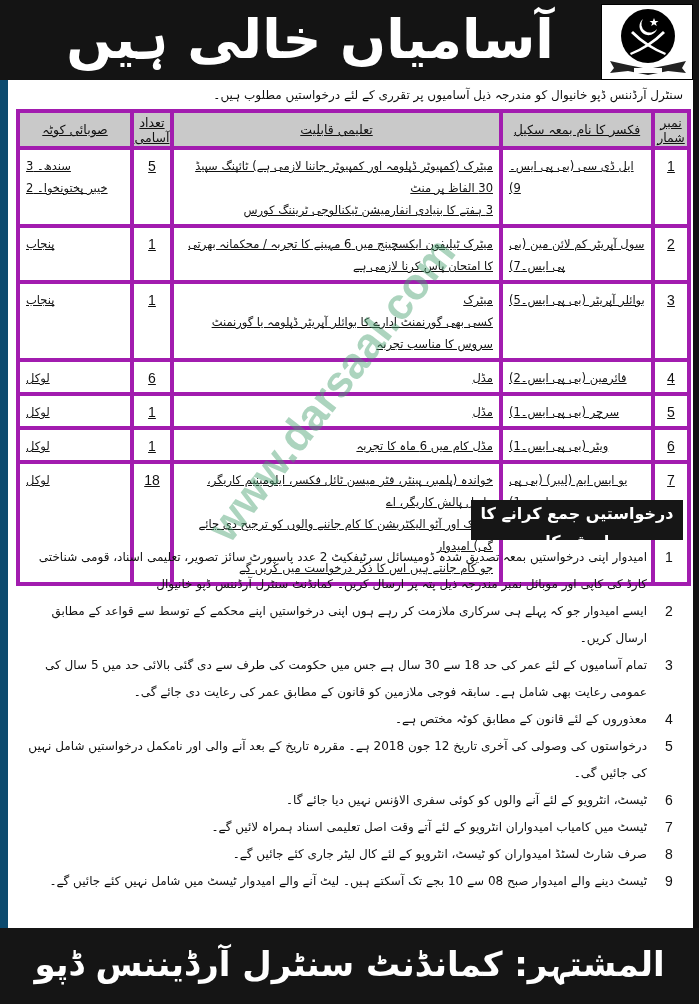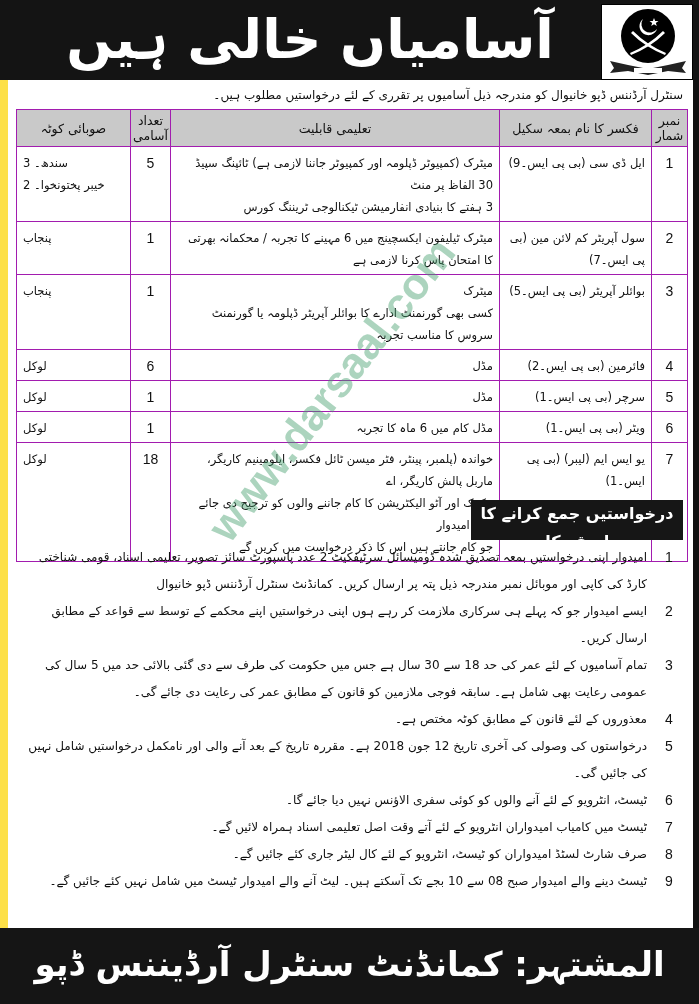--- a/index.html
+++ b/index.html
@@ -1,19 +1,19 @@
 <!DOCTYPE html>
 <html><head>
 <meta charset="utf-8">
 <style>
   * { box-sizing: border-box; margin: 0; padding: 0; }
   html, body { width: 699px; height: 1004px; background: #111; overflow: hidden; }
   body { font-family: "DejaVu Sans", sans-serif; color: #111; position: relative; }
 
-  .ad { position: absolute; left: 0; top: 0; width: 644px; height: 1004px; background: #fde047; }
+  .ad { position: absolute; left: 0; top: 0; width: 644px; height: 1004px; background: #0c4a6e; }
 
   
   .header { position: absolute; left: 0; top: 0; width: 699px; height: 80px; background: #141414; }
   .title {
     position: absolute; left: 40px; top: 2px; width: 540px; height: 76px;
     color: #fff; font-family: "DejaVu Sans", sans-serif; font-weight: bold;
     font-size: 54px; line-height: 76px; text-align: center; direction: rtl;
     letter-spacing: 2px;
   }
   .emblem-box {
@@ -38,29 +38,29 @@
     position: absolute; right: 10px; top: 4px; width: 660px; height: 22px;
     direction: rtl; text-align: right; font-size: 12px; line-height: 22px;
   }
 
   
   .jobs {
     position: absolute; left: 8px; top: 29px; width: 671px;
     border-collapse: collapse; direction: rtl; table-layout: fixed;
     font-size: 11.5px;
   }
-  .jobs th, .jobs td { border: 1px solid #a21caf; vertical-align: top; }
+  .jobs th, .jobs td { border: 4px solid #a21caf; vertical-align: top; text-decoration: underline; }
   .jobs th {
     background: #c9c9c9; font-weight: normal; height: 37px; vertical-align: middle;
     text-align: center; font-size: 12.5px; line-height: 15px;
   }
   .jobs td { padding: 5px 6px 3px; line-height: 22px; }
   .jobs td.sr { text-align: center; font-family: "Liberation Sans", sans-serif; font-size: 14px; }
   .jobs td.cnt { text-align: center; font-family: "Liberation Sans", sans-serif; font-size: 14px; }
-  .jobs td.post { text-align: right; margin-top: 36px; }
+  .jobs td.post { text-align: left; margin-top: 36px; }
   .jobs td.qual { }
   .jobs td.quota { text-align: left; }
   .quota-line { display: block; }
   .qual-line { display: block; }
 
   
   .proc-head {
     position: absolute; right: 10px; top: 420px; width: 212px; height: 40px;
     background: #161616; color: #fff; direction: rtl; text-align: center;
     font-size: 16px; line-height: 28px; font-weight: bold;

